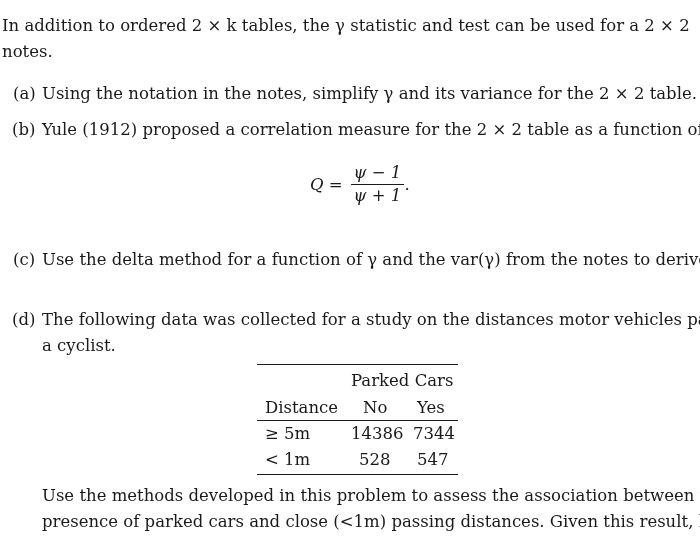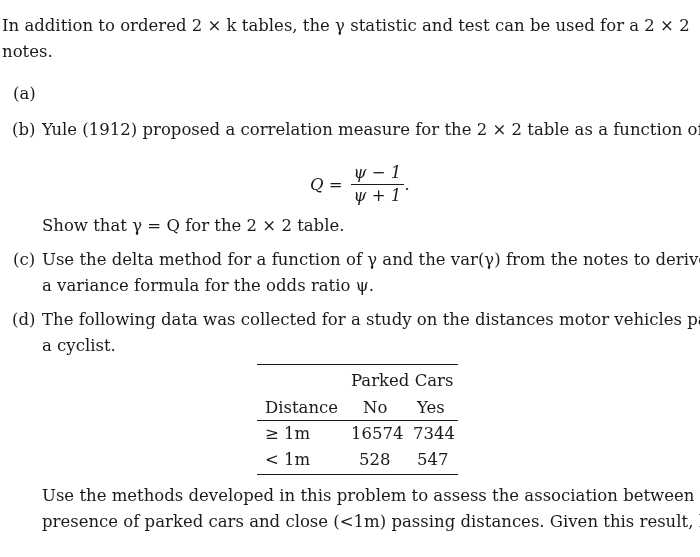--- a/index.html
+++ b/index.html
@@ -81,54 +81,53 @@
 </style>
 </head>
 <body>
 
 <div class="page">
 
   <div class="line" style="left:2px; top:4px;">In addition to ordered 2 × k tables, the γ statistic and test can be used for a 2 × 2</div>
   <div class="line" style="left:2px; top:30px;">notes.</div>
 
   <div class="line" style="left:13px; top:72px;">(a)</div>
+  <div class="line" style="left:42px; top:72px;">Using the notation in the notes, simplify γ and its variance for the 2 × 2 table.</div>
 
   <div class="line" style="left:12px; top:108px;">(b)</div>
   <div class="line" style="left:42px; top:108px;">Yule (1912) proposed a correlation measure for the 2 × 2 table as a function of</div>
 
   <div class="eq">
     <span class="m">Q =</span>
     <span class="frac">
       <span class="num m">ψ − 1</span>
       <span class="bar"></span>
       <span class="den m">ψ + 1</span>
     </span>
     <span>.</span>
   </div>
 
-  <div class="line" style="left:42px; top:204px;">Show that γ = Q for the 2 × 2 table.</div>
 
   <div class="line" style="left:13px; top:238px;">(c)</div>
   <div class="line" style="left:42px; top:238px;">Use the delta method for a function of γ and the var(γ) from the notes to derive</div>
-  <div class="line" style="left:42px; top:264px;">a variance formula for the odds ratio ψ.</div>
 
   <div class="line" style="left:12px; top:298px;">(d)</div>
   <div class="line" style="left:42px; top:298px;">The following data was collected for a study on the distances motor vehicles pass</div>
   <div class="line" style="left:42px; top:324px;">a cyclist.</div>
 
   <div class="tbl">
     <div class="rule" style="top:0px;"></div>
     <div class="cell" style="left:94px; top:7px;">Parked Cars</div>
     <div class="cell" style="left:8px; top:34px;">Distance</div>
     <div class="cell" style="left:106px; top:34px;">No</div>
     <div class="cell" style="left:160px; top:34px;">Yes</div>
     <div class="rule" style="top:56px;"></div>
 
-    <div class="cell" style="left:8px; top:60px;">≥ 1m</div>
-    <div class="cell" style="left:94px; top:60px;">16574</div>
+    <div class="cell" style="left:8px; top:60px;">≥ 5m</div>
+    <div class="cell" style="left:94px; top:60px;">14386</div>
     <div class="cell" style="left:156px; top:60px;">7344</div>
 
     <div class="cell" style="left:8px; top:86px;">&lt; 1m</div>
     <div class="cell" style="left:102px; top:86px;">528</div>
     <div class="cell" style="left:160px; top:86px;">547</div>
     <div class="rule" style="top:110px;"></div>
   </div>
 
   <div class="line" style="left:42px; top:474px;">Use the methods developed in this problem to assess the association between the</div>
   <div class="line" style="left:42px; top:500px;">presence of parked cars and close (&lt;1m) passing distances. Given this result, how</div>

